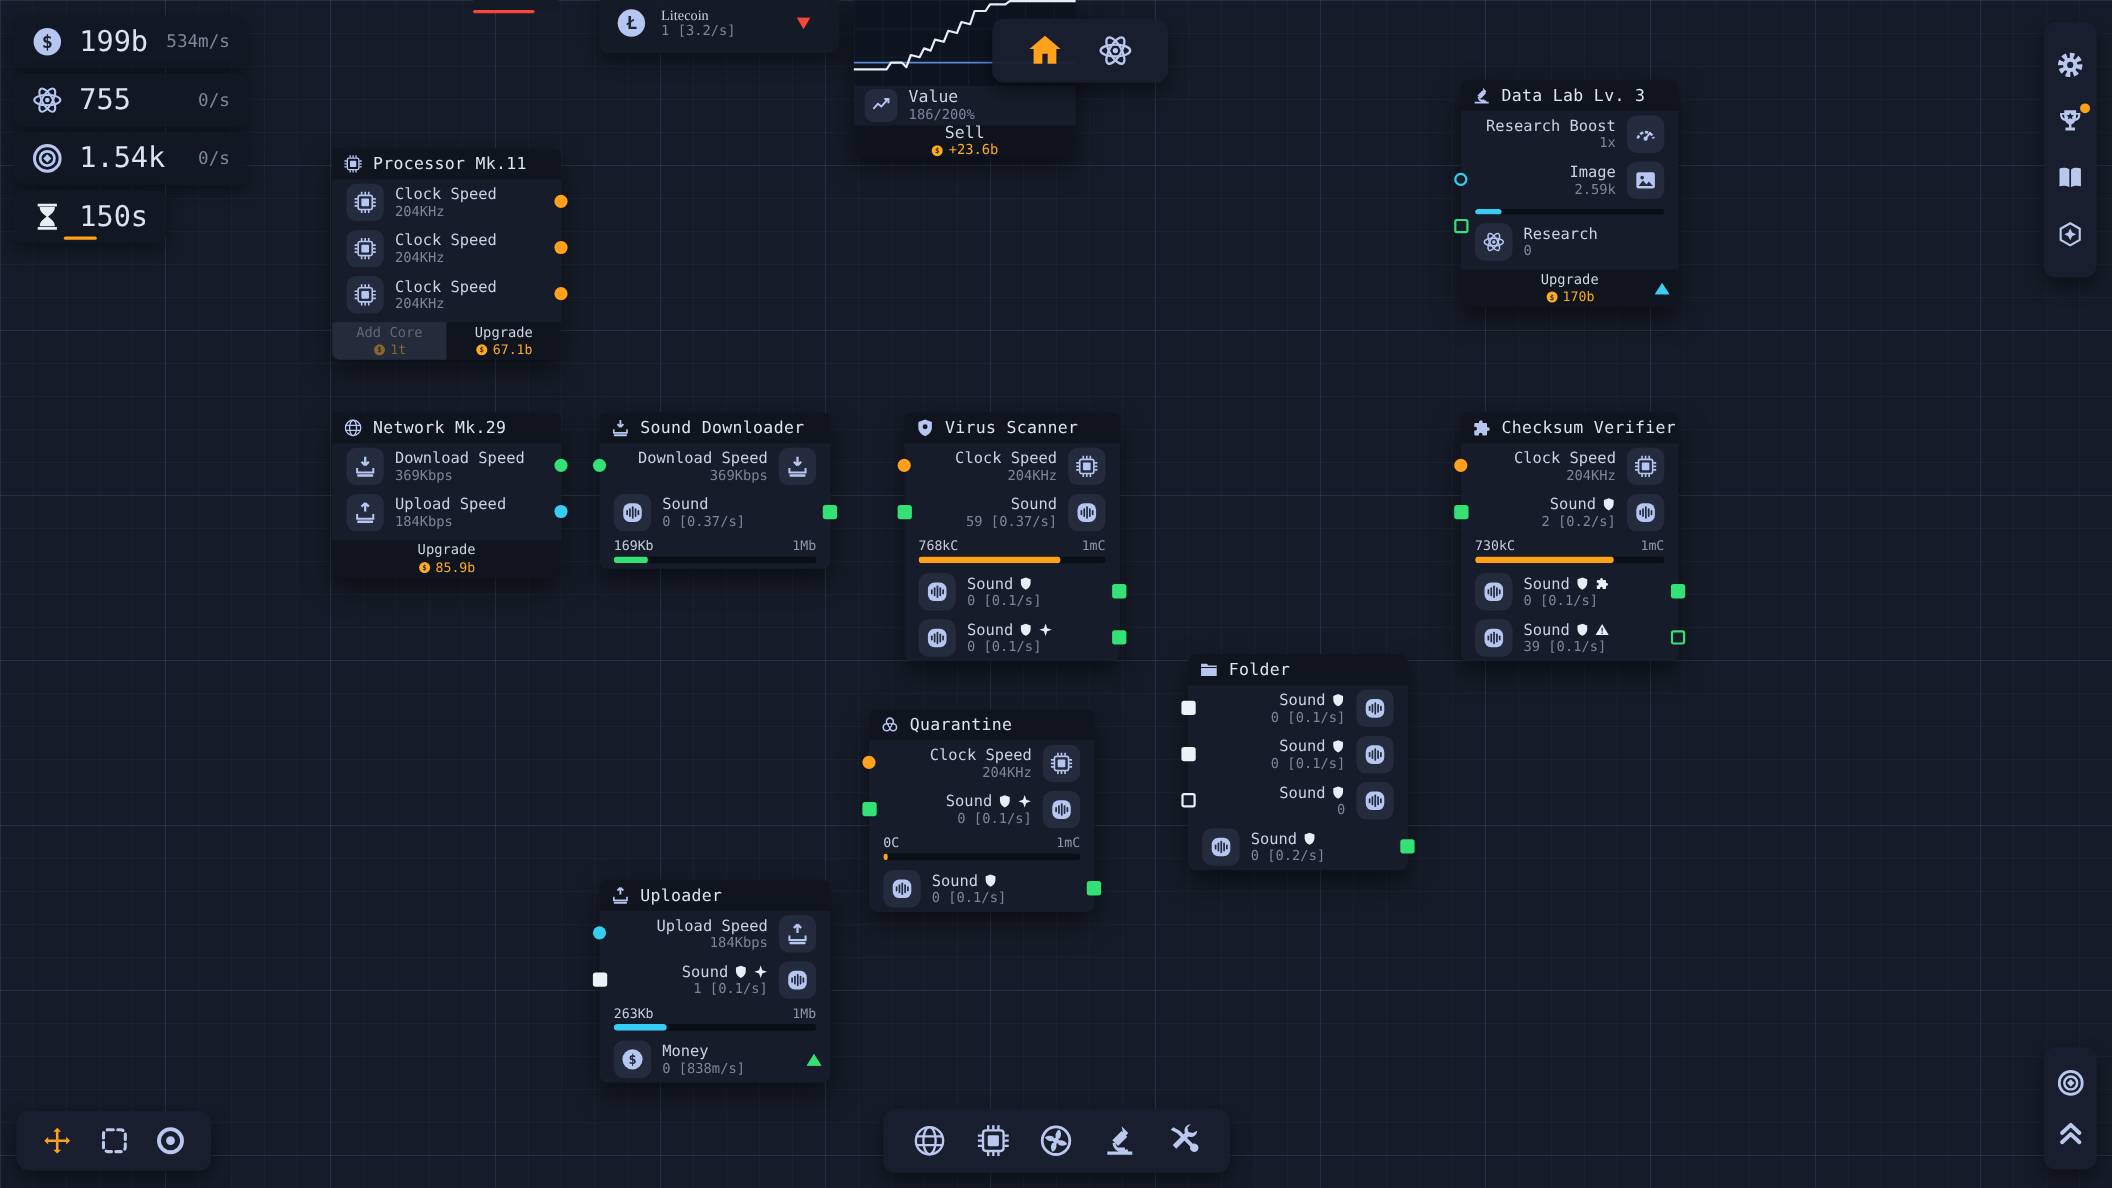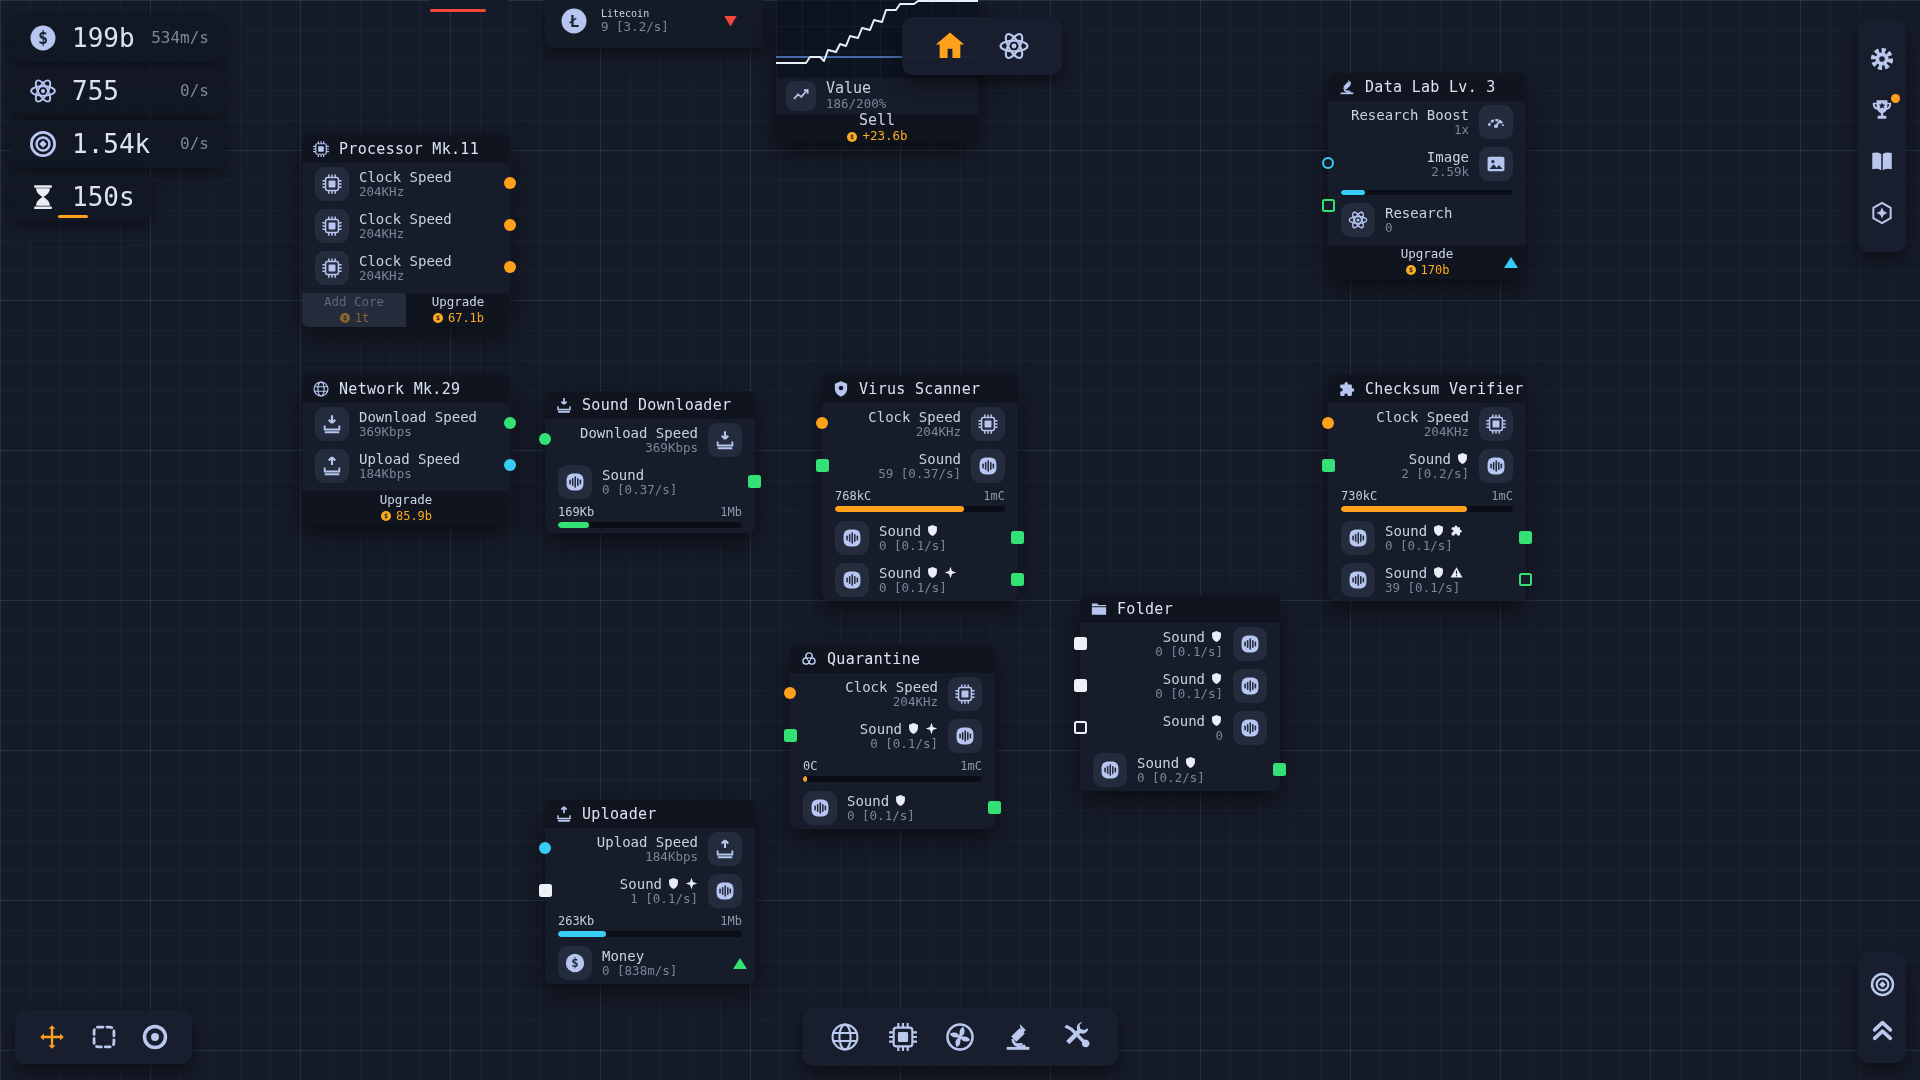--- a/index.html
+++ b/index.html
@@ -67,21 +67,21 @@
     align-items:center;justify-content:space-evenly;box-shadow:0 8px 18px rgba(0,0,0,.45);}
   .tb.col{flex-direction:column;}
   .tbtn{position:relative;display:flex;align-items:center;justify-content:center;color:#bac8ee;cursor:pointer;}
   .tbtn.accent{color:#ffa11a;}
   .tbtn .dot{position:absolute;top:-3px;right:-5px;width:9px;height:9px;border-radius:50%;background:#ffa11a;}
   
   .lnode{position:absolute;left:545px;top:-6px;width:218px;height:54px;z-index:3;background:rgba(21,26,39,.96);
     border-radius:8px;display:flex;align-items:center;gap:12px;padding:0 14px;box-sizing:border-box;
     box-shadow:0 8px 18px rgba(0,0,0,.45);}
   .lnode .ic.lcoin{width:30px;height:30px;color:#b7c6f0;flex:none;}
-  .lnode .rlabel{font-size:10px;}
+  .lnode .rlabel{font-size:13px;font-family:Liberation Serif, serif;}
   .tri-down{width:13px;height:11px;background:#f5483a;clip-path:polygon(0 0,100% 0,50% 100%);
     margin-left:auto;margin-right:12px;flex:none;}
   .vnode{position:absolute;left:776px;top:0;width:202px;z-index:3;background:#161c29;
     border-radius:0 0 8px 8px;box-shadow:0 10px 22px rgba(0,0,0,.5);}
   .vchart{position:relative;height:78px;background:#0d1420;
     background-image:linear-gradient(rgba(110,140,200,.08) 1px,transparent 1px),
       linear-gradient(90deg,rgba(110,140,200,.08) 1px,transparent 1px);
     background-size:26px 26px;}
   .vchart svg{position:absolute;inset:0;width:100%;height:100%;}
   .vrow{height:36px;display:flex;align-items:center;gap:10px;padding:0 10px;}
@@ -172,21 +172,21 @@
     <span class="ic lcoin">
         <svg viewBox="0 0 24 24" xmlns="http://www.w3.org/2000/svg" fill="none">
           <circle cx="12" cy="12" r="10" fill="currentColor"></circle>
           <text x="12.3" y="16.4" font-size="13" font-weight="bold" text-anchor="middle" fill="#1d2433" font-family="DejaVu Sans Mono, monospace">Ł</text>
         </svg>
       </span>
     <div class="rtext">
       <div class="rlabel">
           <span>Litecoin</span>
         </div>
-      <div class="rvalue">9 [3.2/s]</div>
+      <div class="rvalue">1 [3.2/s]</div>
     </div>
     <span class="tri-down"></span>
   </div>
 
   <div class="vnode">
     <div class="vchart">
       <svg id="spark" viewBox="0 0 202 78" preserveAspectRatio="none">
           <line x1="0" x2="202" y1="57" y2="57" stroke="#5b87d6" stroke-width="1.6"></line>
           <polyline points="0,63 30,63 34,57 44,57 48,61 52,50 60,52 64,44 70,46 74,36 82,38 86,28 94,30 98,20 106,22 110,10 120,10 124,4 138,4 142,1 202,1" fill="none" stroke="#e9eef6" stroke-width="2" stroke-linejoin="round"></polyline>
         </svg>
@@ -379,21 +379,21 @@
                 <svg viewBox="0 0 24 24" xmlns="http://www.w3.org/2000/svg" fill="none">
                   <circle cx="12" cy="12" r="10" fill="currentColor"></circle>
                   <text x="12" y="16.6" font-size="13.5" font-weight="bold" text-anchor="middle" fill="#1d2433" font-family="DejaVu Sans Mono, monospace">$</text>
                 </svg>
               </span>
               <span>85.9b</span>
             </div>
           </div>
         </div>
       </div>
-      <div class="node" style="left: 545px; top: 375px; width: 210px; margin-top: 16px;">
+      <div class="node" style="left: 545px; top: 375px; width: 210px;">
         <div class="nheader">
           <span class="ic">
             <svg viewBox="0 0 24 24" xmlns="http://www.w3.org/2000/svg" fill="none">
               <path d="M12 2.5v8.5m0 0l-3.6-3.6M12 11l3.6-3.6" stroke="currentColor" stroke-width="2.3"></path>
               <path d="M4 13.5v4.5h16v-4.5" stroke="currentColor" stroke-width="2"></path>
               <rect x="4" y="19.8" width="16" height="2.4" rx="1" fill="currentColor"></rect>
             </svg>
           </span>
           <span class="ntitle">Sound Downloader</span>
         </div>

